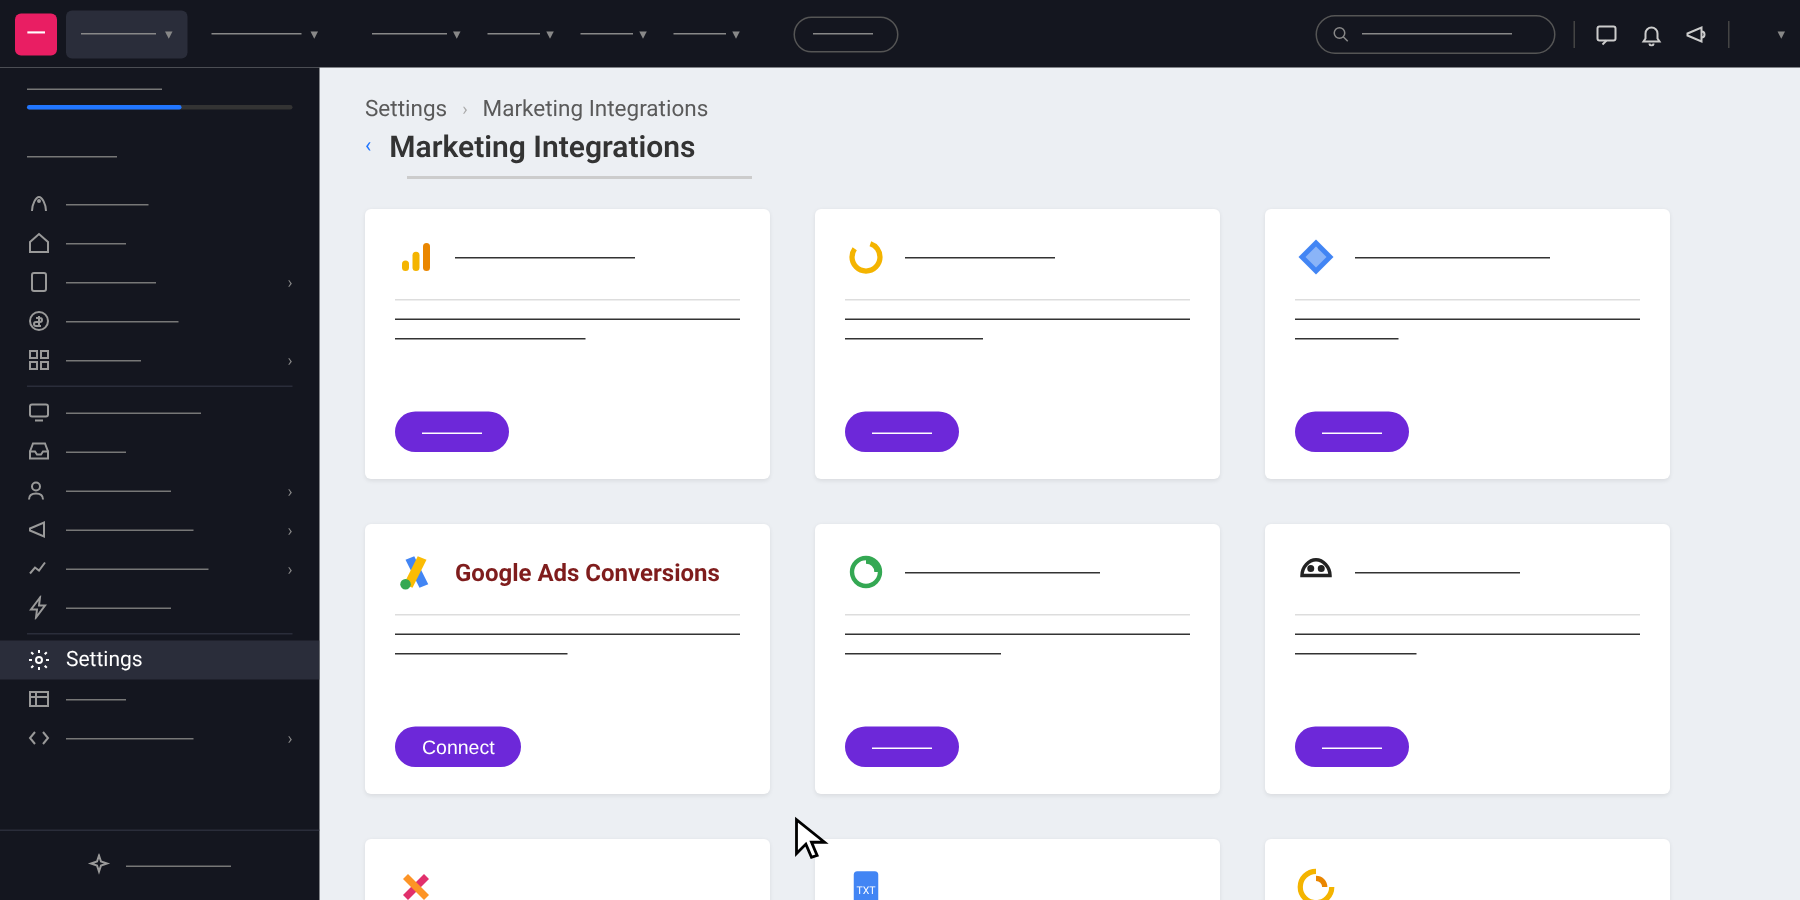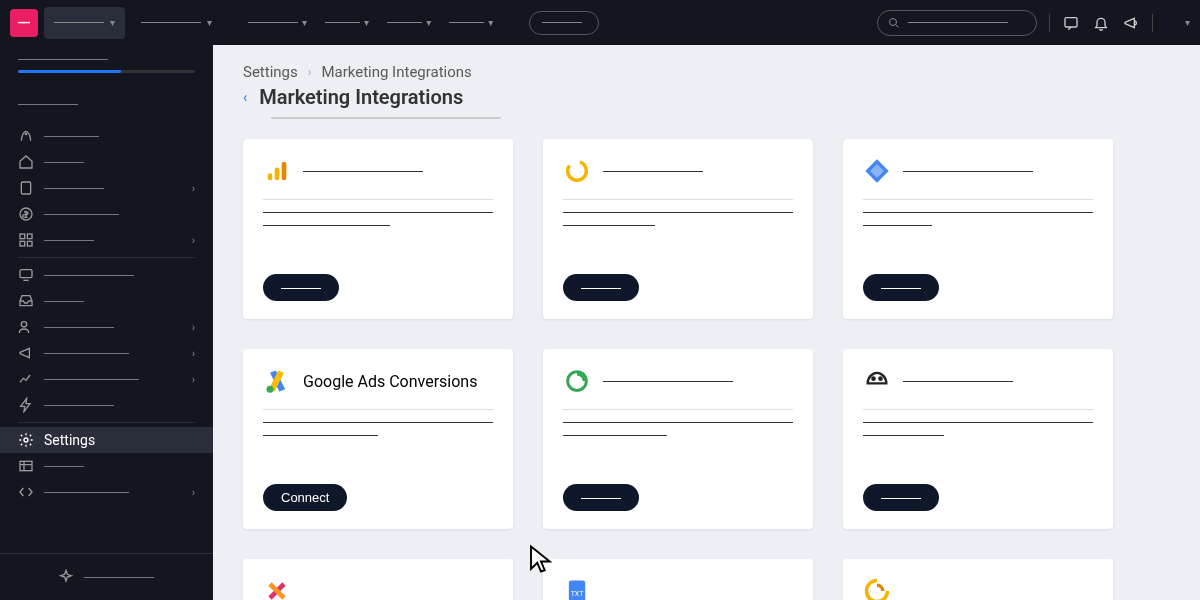--- a/index.html
+++ b/index.html
@@ -48,26 +48,26 @@
 .breadcrumb .sep { color: #aaa; font-size: 12px; }
 .page-title-row { display: flex; align-items: center; gap: 12px; margin-bottom: 8px; }
 .page-title-row .back { color: #2176ff; font-size: 14px; cursor: pointer; }
 .page-title { font-size: 20px; font-weight: 600; color: #333; }
 .title-underline { width: 230px; height: 2px; background: #ccc; margin-left: 28px; margin-bottom: 20px; }
 
 .cards { display: grid; grid-template-columns: repeat(3, 270px); gap: 30px; }
 .card { background: #fff; border-radius: 4px; padding: 18px 20px; box-shadow: 0 1px 3px rgba(0,0,0,0.08); min-height: 180px; display: flex; flex-direction: column; }
 .card-head { display: flex; align-items: center; gap: 12px; margin-bottom: 14px; }
 .card-icon { width: 28px; height: 28px; display: flex; align-items: center; justify-content: center; flex-shrink: 0; }
-.card-title { font-size: 16px; font-weight: 400; color: #000000; }
+.card-title { font-size: 16px; font-weight: 700; color: #7f1d1d; }
 .card-title-dash { height: 1px; background: #333; }
 .card-sep { height: 1px; background: #ddd; margin-bottom: 12px; }
 .card-body { flex: 1; }
 .card-body .line { height: 1px; background: #333; margin-bottom: 12px; }
-.card-btn { align-self: flex-start; background: #0f172a; color: #fff; border: none; border-radius: 14px; padding: 6px 18px; font-size: 13px; cursor: pointer; margin-top: 8px; }
+.card-btn { align-self: flex-start; background: #6d28d9; color: #fff; border: none; border-radius: 14px; padding: 6px 18px; font-size: 13px; cursor: pointer; margin-top: 8px; }
 .card-btn .dash { display: inline-block; width: 40px; height: 1px; background: #fff; vertical-align: middle; }
 
 
 .card.partial { min-height: 40px; padding-bottom: 0; }
 
 
 .cursor { position: absolute; top: 544px; left: 526px; width: 30px; height: 30px; pointer-events: none; z-index: 100; }
 
 
 .ico svg { width: 16px; height: 16px; }

